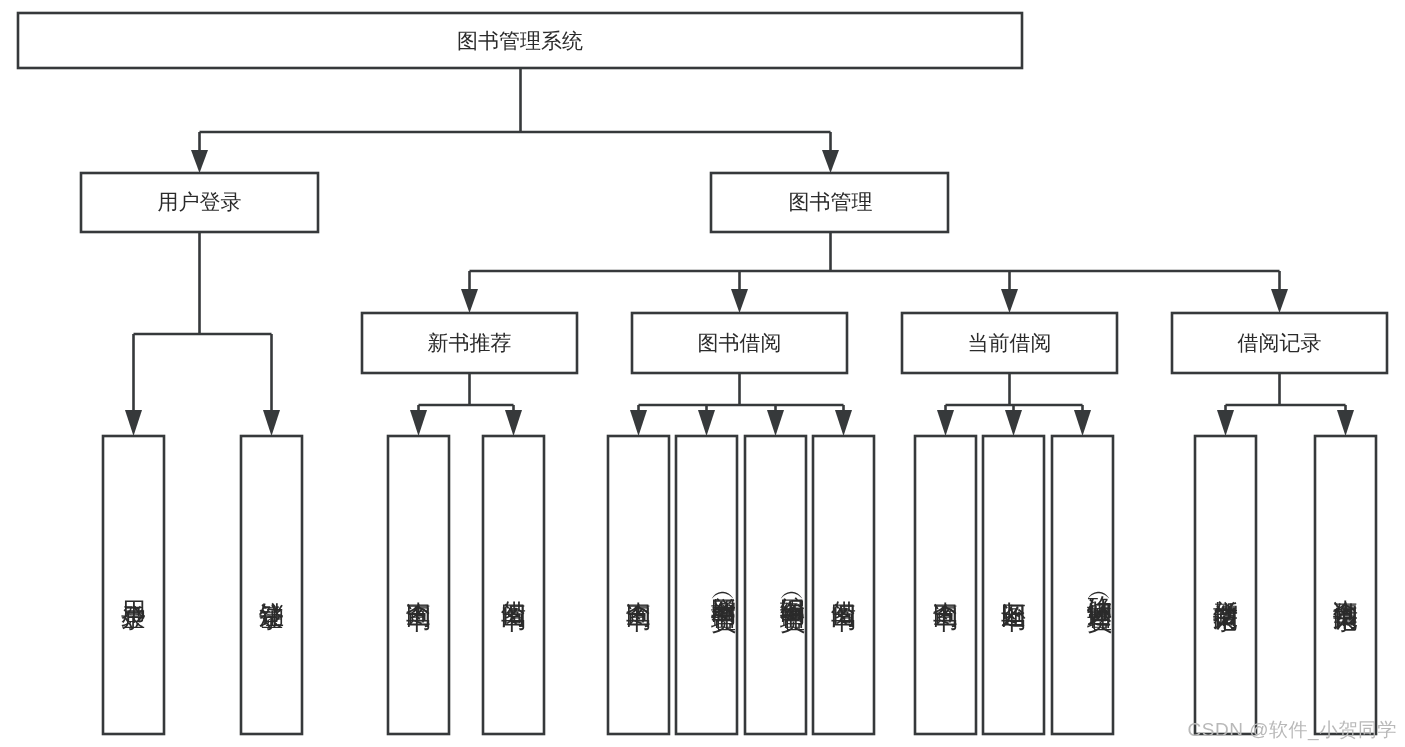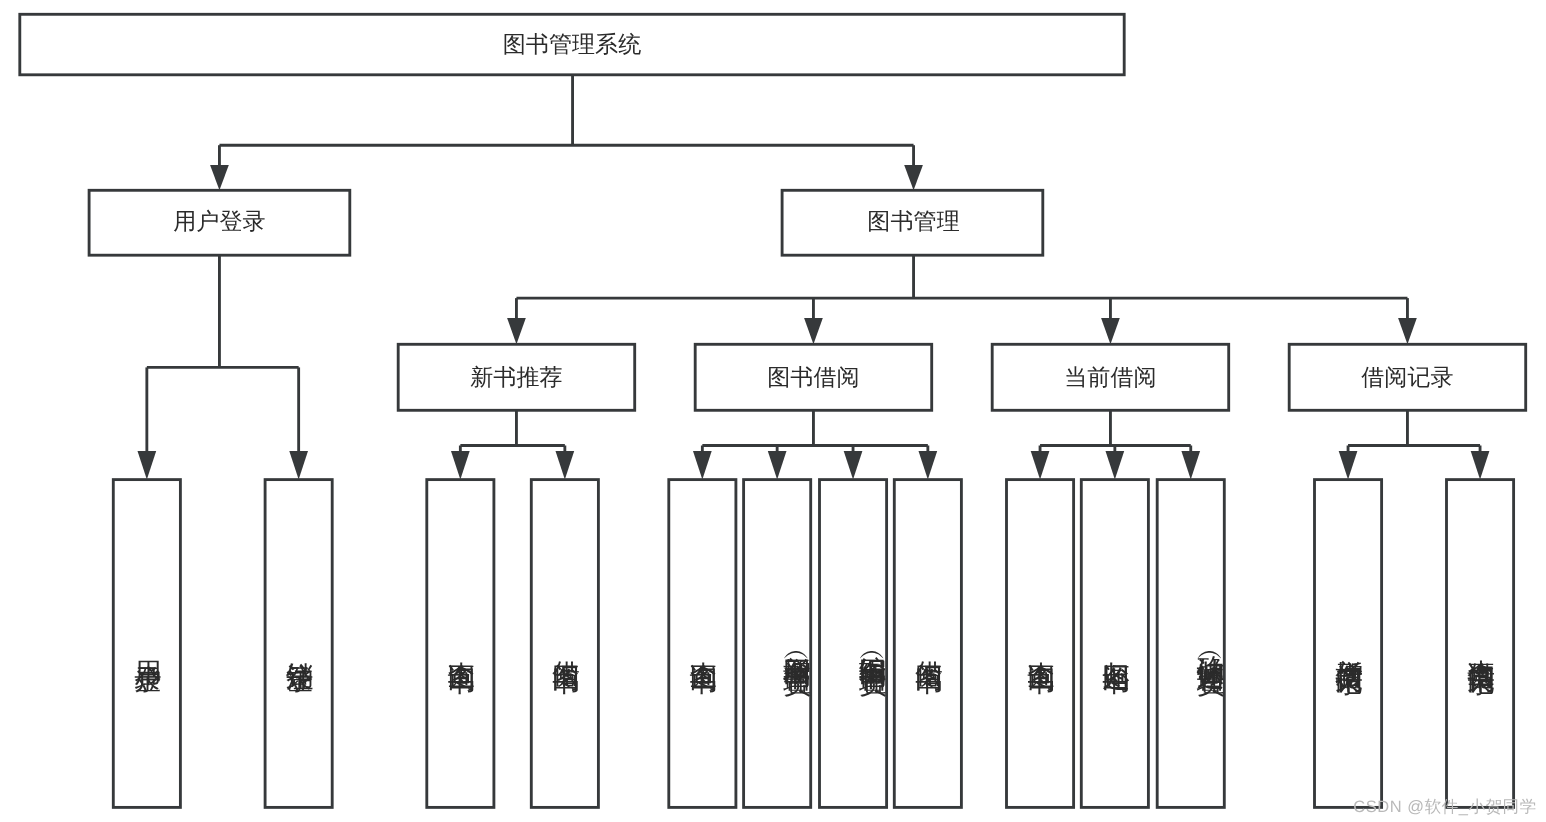--- a/index.html
+++ b/index.html
@@ -61,21 +61,21 @@
     align-items: center;
     justify-content: center;
     white-space: nowrap;
     pointer-events: none;
   }
   .watermark {
     position: absolute;
     right: 8px;
     bottom: 4px;
     font-family: "Liberation Sans", "DejaVu Sans", sans-serif;
-    font-size: 15px;
+    font-size: 19px;
     color: #b9b9b9;
     letter-spacing: 0.5px;
     white-space: nowrap;
   }
 </style>
 </head>
 <body>
 
 <div id="diagram-root">
 

